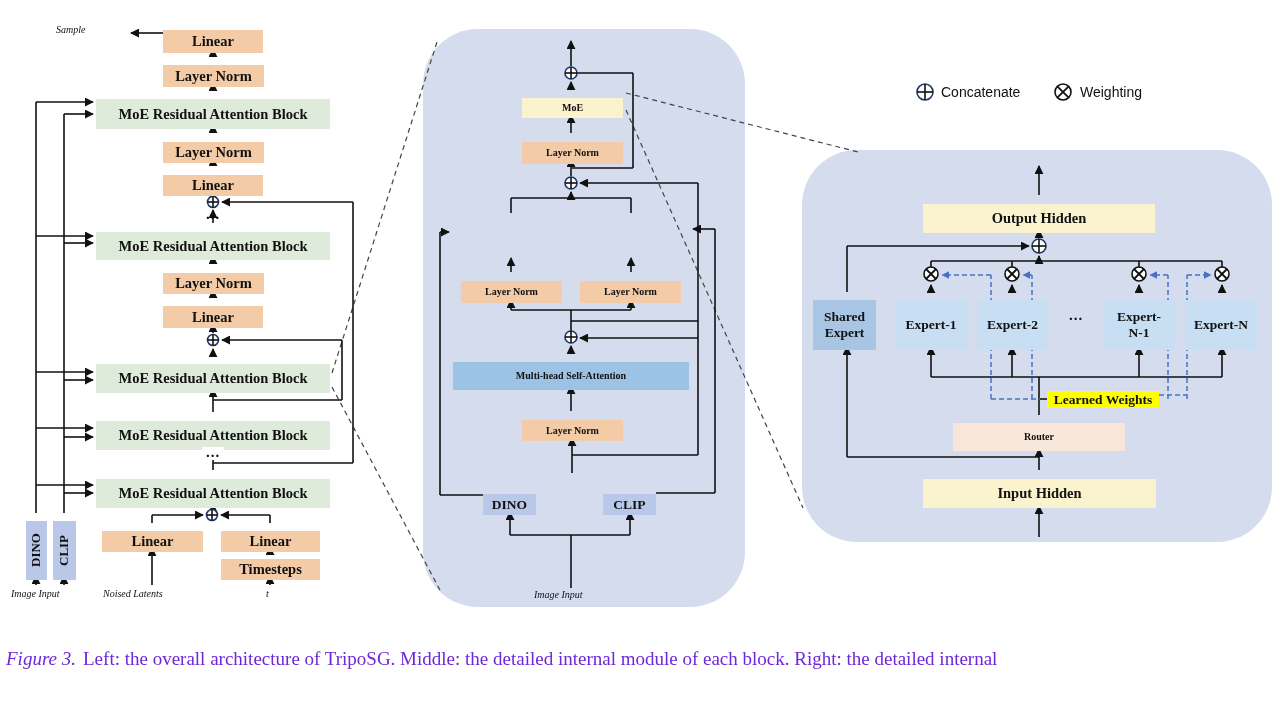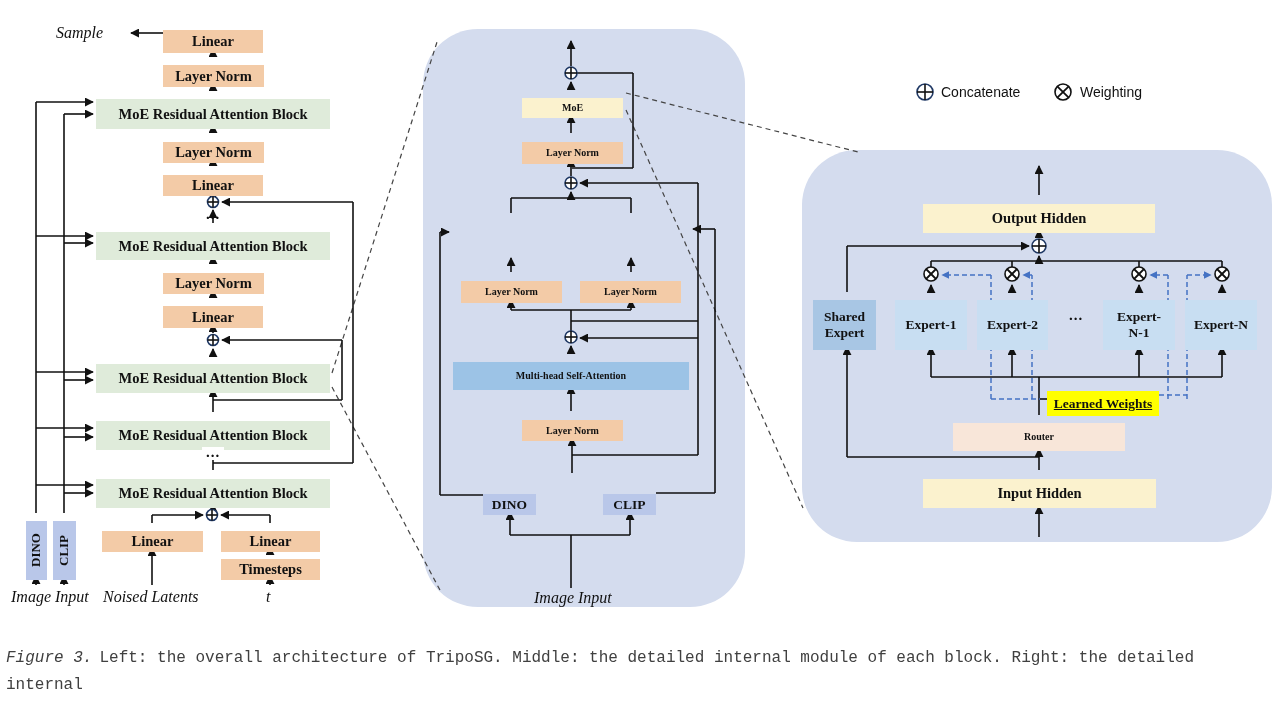--- a/index.html
+++ b/index.html
@@ -15,31 +15,31 @@
   svg.wires{position:absolute;left:0;top:0;z-index:1;}
   .box{position:absolute;z-index:2;display:flex;align-items:center;justify-content:center;
        text-align:center;font-weight:bold;line-height:1.15;margin-top:8px;}
   .peach{background:var(--peach);}  .green{background:var(--green);}
   .peri{background:var(--periwinkle);} .cream{background:var(--cream);}
   .lblue{background:var(--lblue);}  .mblue{background:var(--mblue);}
   .shared{background:var(--shared);} .expert{background:var(--expert);}
   .router{background:var(--router);}
   .f14{font-size:10px;} .f145{font-size:14.5px;} .f135{font-size:13.5px;}
   .vert{writing-mode:vertical-rl;transform:rotate(180deg);font-size:13px;}
-  .lbl{position:absolute;z-index:2;font-style:italic;font-size:16px;white-space:nowrap;}
+  .lbl{position:absolute;z-index:2;font-style:italic;font-size:10px;white-space:nowrap;}
   .dots{position:absolute;z-index:2;font-weight:bold;font-size:15px;letter-spacing:1px;
         text-align:center;line-height:10px;}
   .dotsw{background:#ffffff;}
   .legend-t{position:absolute;z-index:2;font-family:"Liberation Sans",sans-serif;
         font-weight:normal;font-size:14px;white-space:nowrap;}
   .hl-lbl{position:absolute;z-index:2;background:var(--hl);font-weight:bold;font-size:13.5px;
         display:flex;align-items:center;justify-content:center;}
   .narrow{display:inline-block;max-width:58px;}
-  .caption{position:absolute;left:6px;top:645px;width:1270px;z-index:2;font-size:16px;
-        line-height:27px;color:#404040;font-family:Liberation Mono, monospace;}
+  .caption{position:absolute;left:6px;top:645px;width:1270px;z-index:2;font-size:19px;
+        line-height:27px;color:#6d28d9;}
   .caption .ital{font-style:italic;margin-right:7px;}
 </style>
 </head>
 <body>
 
 <div class="stage">
 
   <div class="panel" style="left:423px;top:29px;width:322px;height:578px;"></div>
   <div class="panel" style="left:802px;top:150px;width:470px;height:392px;"></div>
 
@@ -273,21 +273,21 @@
 
   <div class="box cream f145" style="left:923px;top:196px;width:232px;height:29px;">Output Hidden</div>
   <div class="box shared f135" style="left:813px;top:292px;width:63px;height:50px;">Shared Expert</div>
   <div class="box expert f135" style="left:895px;top:292px;width:72px;height:50px;">Expert-1</div>
   <div class="box expert f135" style="left:977px;top:292px;width:71px;height:50px;">Expert-2</div>
   <div class="dots" style="left:1062px;top:310px;width:28px;height:14px;">...</div>
   <div class="box expert f135" style="left:1103px;top:292px;width:72px;height:50px;">
     <span class="narrow">Expert-N-1</span>
   </div>
   <div class="box expert f135" style="left:1185px;top:292px;width:72px;height:50px;">Expert-N</div>
-  <div class="hl-lbl" style="left:1047px;top:391px;width:112px;height:25px;text-decoration:underline;">Learned Weights</div>
+  <div class="hl-lbl" style="left:1047px;top:391px;width:112px;height:17px;">Learned Weights</div>
   <div class="box router f14" style="left:953px;top:415px;width:172px;height:28px;">Router</div>
   <div class="box cream f145" style="left:923px;top:471px;width:233px;height:29px;">Input Hidden</div>
 
   <div class="caption">
     <span class="ital">Figure 3.</span><span>Left: the overall architecture of TripoSG. Middle: the detailed internal module of each block. Right: the detailed internal</span><br>
   </div>
 
 </div>
 
 </body></html>

